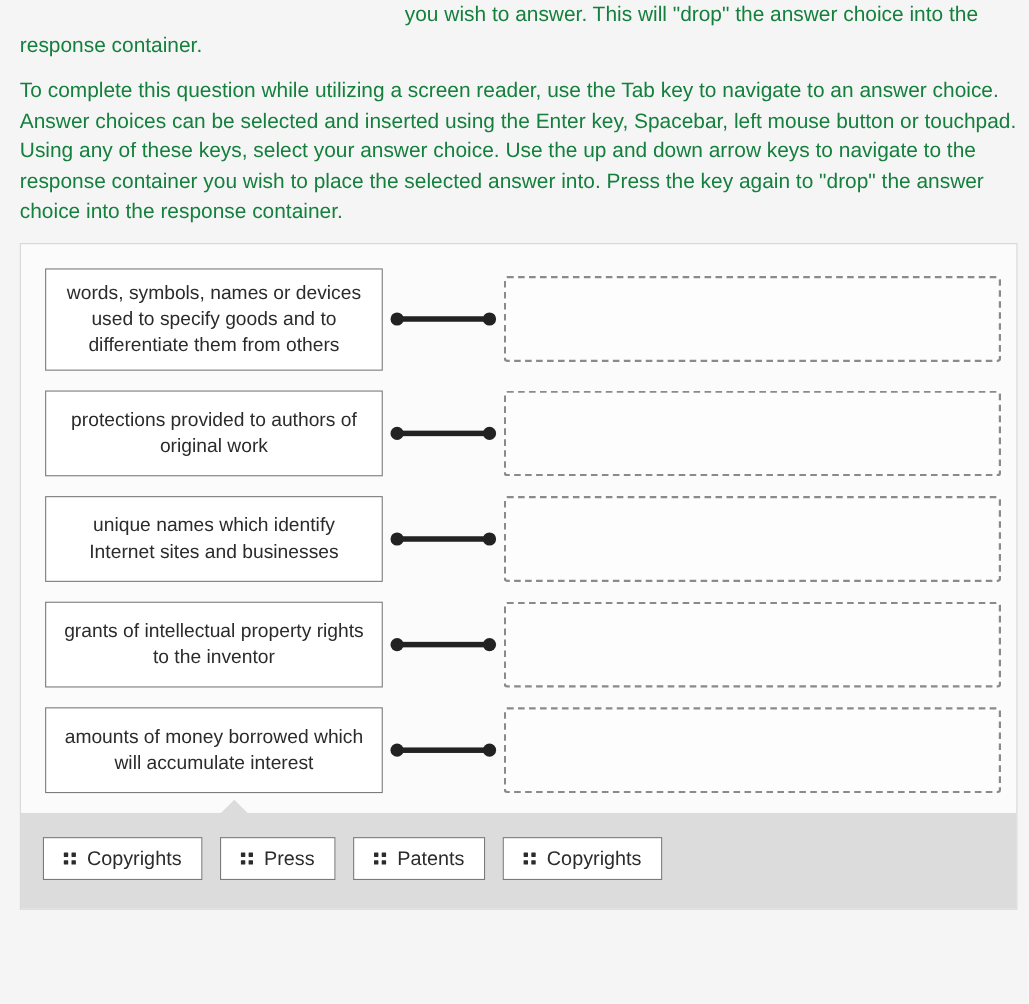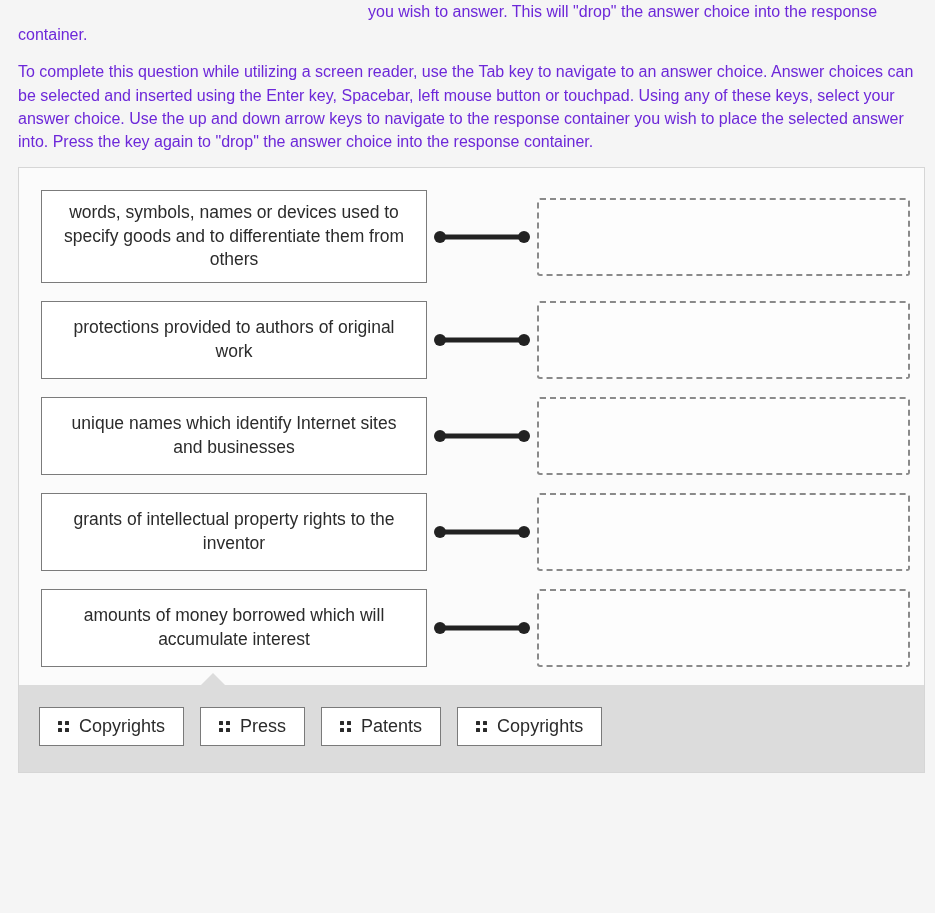--- a/index.html
+++ b/index.html
@@ -8,43 +8,43 @@
     padding: 0;
     width: 935px;
     font-family: Arial, Helvetica, sans-serif;
     background: #f5f5f5;
     color: #2a2a2a;
   }
   .page {
     padding: 0 10px 20px 18px;
   }
   .instructions {
-    font-size: 16px;
+    font-size: 19px;
     line-height: 1.45;
-    color: #6d28d9;
+    color: #15803d;
     margin-bottom: 12px;
   }
   .instructions p { margin: 0 0 14px 0; }
   .exercise-frame {
     border: 1px solid #d6d6d6;
     background: #fbfbfb;
     padding: 22px 0 0 0;
     position: relative;
   }
   .match-rows {
     padding: 0 10px 0 22px;
   }
   .row {
     display: flex;
     align-items: center;
     margin-bottom: 18px;
     position: relative;
   }
   .prompt-box {
-    width: 386px;
+    width: 307px;
     min-height: 78px;
     border: 1.5px solid #7b7b7b;
     background: #ffffff;
     display: flex;
     align-items: center;
     justify-content: center;
     text-align: center;
     padding: 10px 14px;
     font-size: 17.5px;
     color: #2b2b2b;

